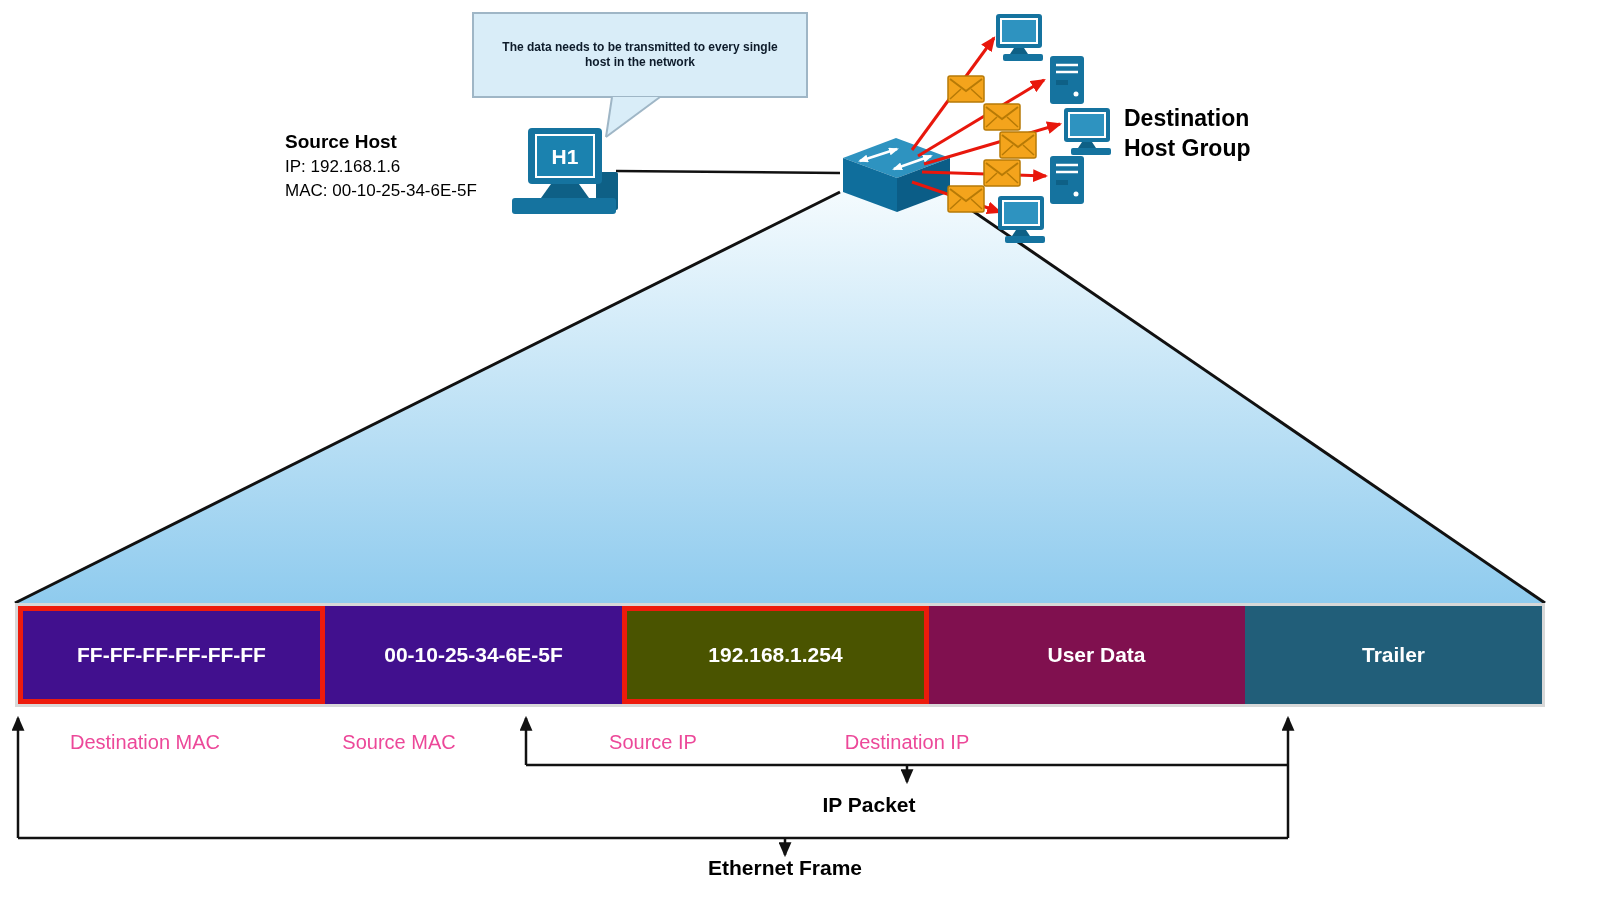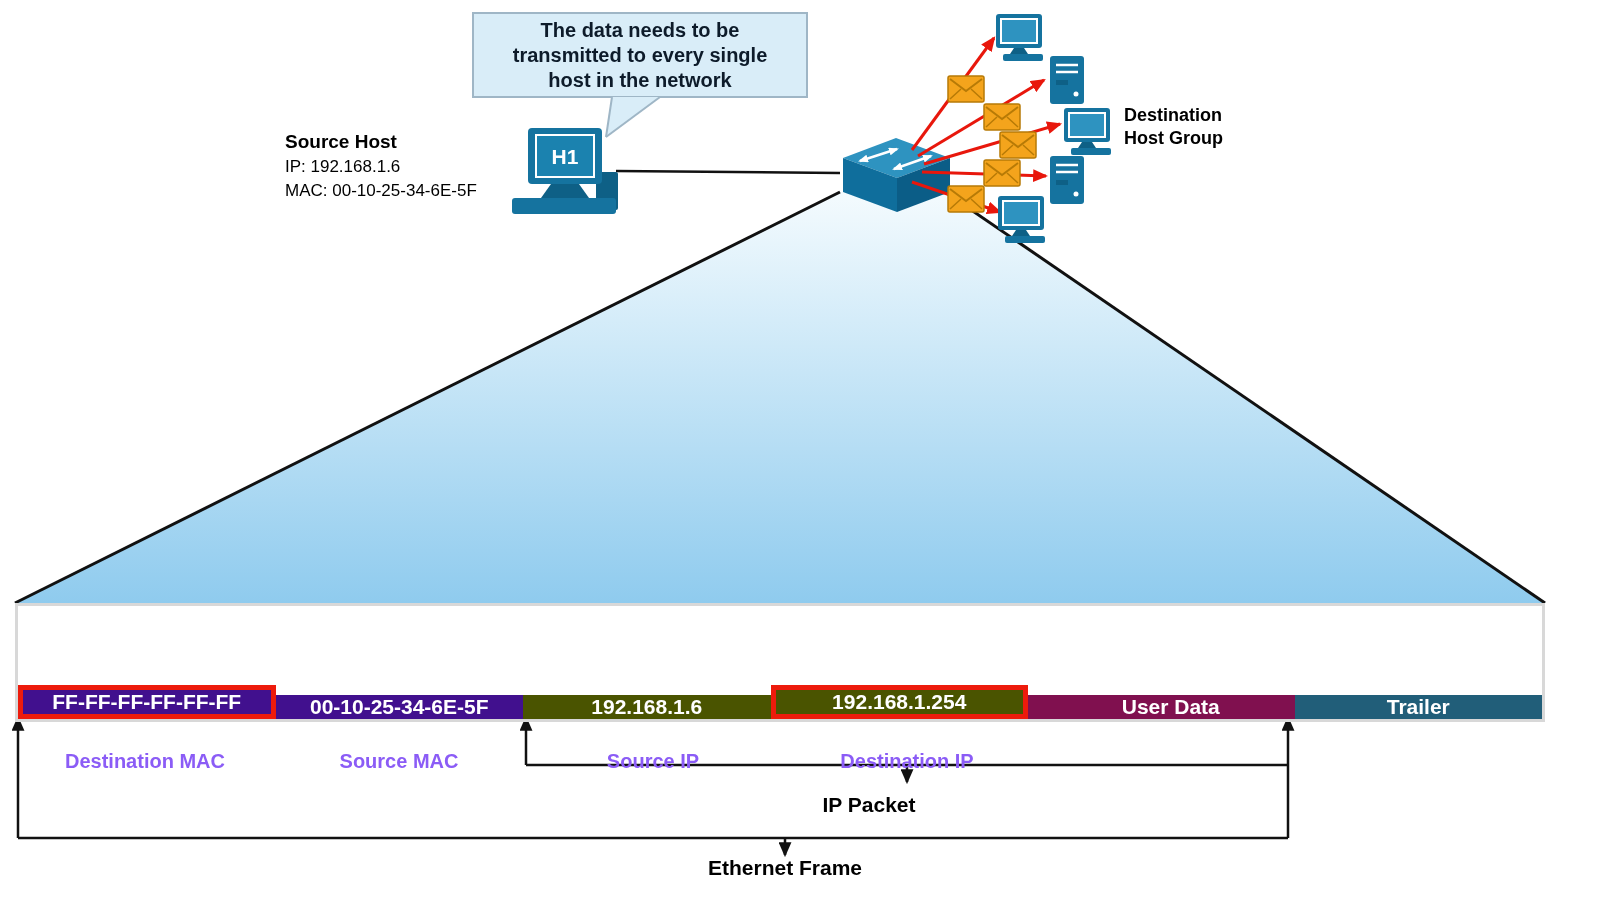--- a/index.html
+++ b/index.html
@@ -6,45 +6,45 @@
   .canvas{
     position:relative;width:1600px;height:900px;background:#ffffff;
     font-family:"Liberation Sans",sans-serif;overflow:hidden;
   }
   .layer{position:absolute;left:0;top:0;z-index:0;}
 
   .bubble{
     position:absolute;left:472px;top:12px;width:336px;height:86px;z-index:1;
     background:#D9EDF8;border:2px solid #9FB6C6;box-sizing:border-box;
     display:flex;align-items:center;justify-content:center;text-align:center;
-    font-weight:bold;font-size:20px;line-height:1.25;color:#0D1B2A;padding:21px 16px;
+    font-weight:bold;font-size:12px;line-height:1.25;color:#0D1B2A;padding:21px 16px;
   }
   .tail{position:absolute;left:594px;top:96px;width:80px;height:44px;z-index:2;}
 
   .src-host{position:absolute;left:285px;top:131px;width:220px;z-index:1;color:#000;}
   .src-host .t{font-weight:bold;font-size:19px;margin-bottom:4px;}
   .src-host .l{font-size:17px;margin-top:4px;}
 
-  .dest-group{position:absolute;left:1124px;top:104px;z-index:1;font-weight:bold;font-size:18px;line-height:1.3;color:#000;}
+  .dest-group{position:absolute;left:1124px;top:104px;z-index:1;font-weight:bold;font-size:23px;line-height:1.3;color:#000;}
 
   .frame-bar{
-    position:absolute;left:15px;top:603px;width:1530px;height:119px;z-index:1;
-    display:flex;border:3px solid #D8D8D8;box-sizing:border-box;background:#fff;align-items:flex-end;
+    position:absolute;left:15px;top:603px;width:1530px;height:104px;z-index:1;
+    display:flex;border:3px solid #D8D8D8;box-sizing:border-box;background:#fff;
   }
   .seg{
     flex:1;display:flex;align-items:center;justify-content:center;
     color:#fff;font-weight:bold;font-size:21px;box-sizing:border-box;white-space:nowrap;
   }
   .seg.purple{background:#41108E;}
   .seg.olive{background:#4A5400;}
   .seg.maroon{background:#80104F;padding-left:19px;}
   .seg.teal{background:#215E79;}
   .seg.hl{border:5px solid #ED1B0C;}
 
-  .sub{position:absolute;top:750px;width:240px;text-align:center;font-weight:bold;font-size:20px;z-index:1;color:#8b5cf6;}
+  .sub{position:absolute;top:731px;width:240px;text-align:center;font-weight:normal;font-size:20px;z-index:1;color:#ec4899;}
   .cap{position:absolute;text-align:center;font-weight:bold;font-size:21px;z-index:1;color:#000;}
 </style>
 </head>
 <body>
 
 <div class="canvas">
 
   <svg class="layer" width="1600" height="900" viewBox="0 0 1600 900">
     <defs>
       <linearGradient id="funnelGrad" x1="0" y1="0" x2="0" y2="1">
@@ -164,23 +164,20 @@
     <div>Host Group</div>
   </div>
 
   <div class="frame-bar">
     <div class="seg purple hl">
       <span>FF-FF-FF-FF-FF-FF</span>
     </div>
     <div class="seg purple">
       <span>00-10-25-34-6E-5F</span>
     </div>
-    <div class="seg olive">
-      <span>192.168.1.6</span>
-    </div>
     <div class="seg olive hl">
       <span>192.168.1.254</span>
     </div>
     <div class="seg maroon">
       <span>User Data</span>
     </div>
     <div class="seg teal">
       <span>Trailer</span>
     </div>
   </div>

